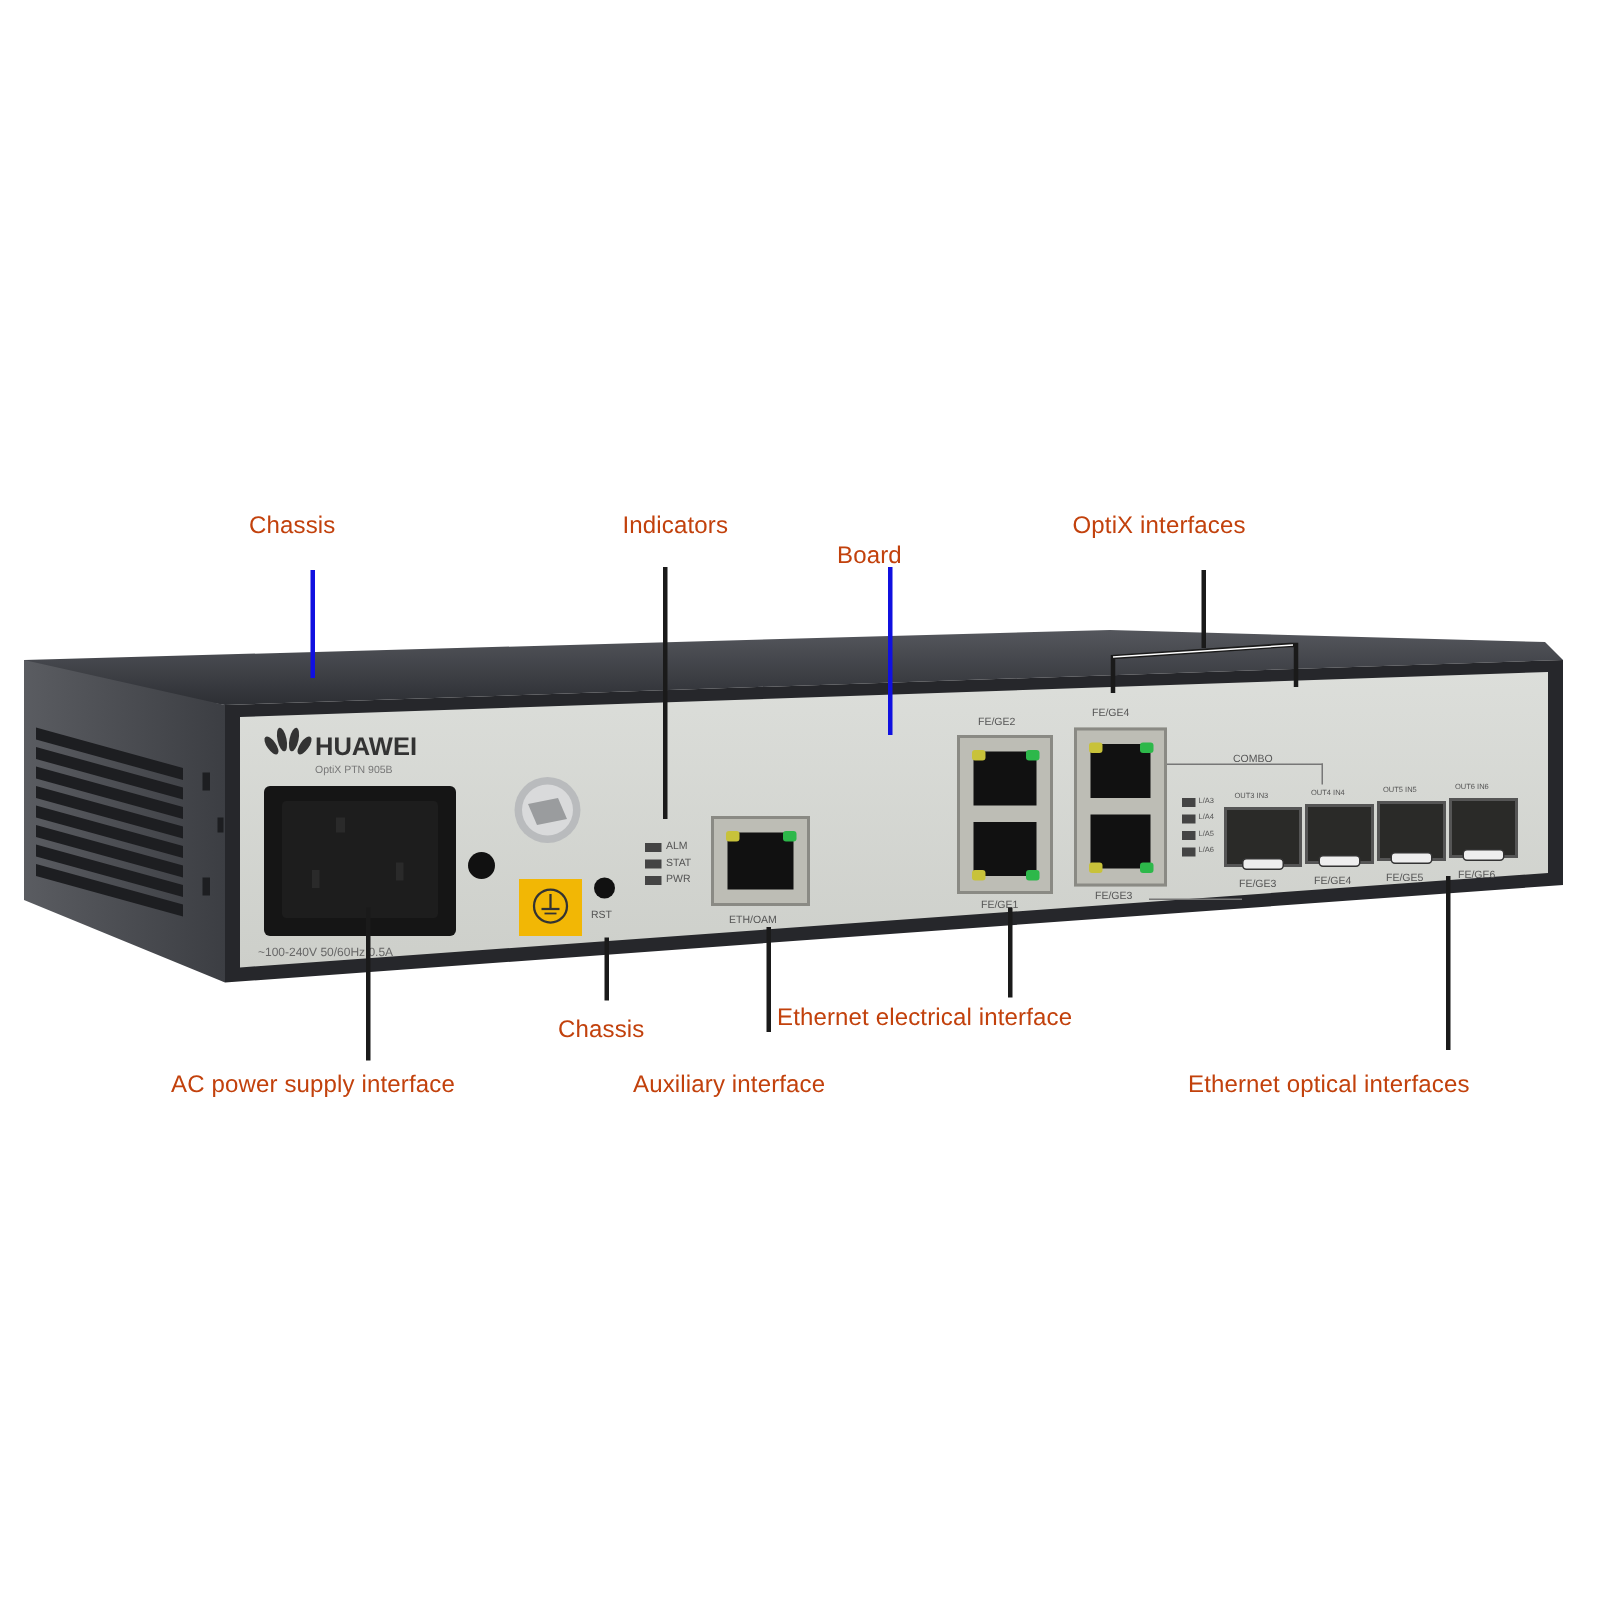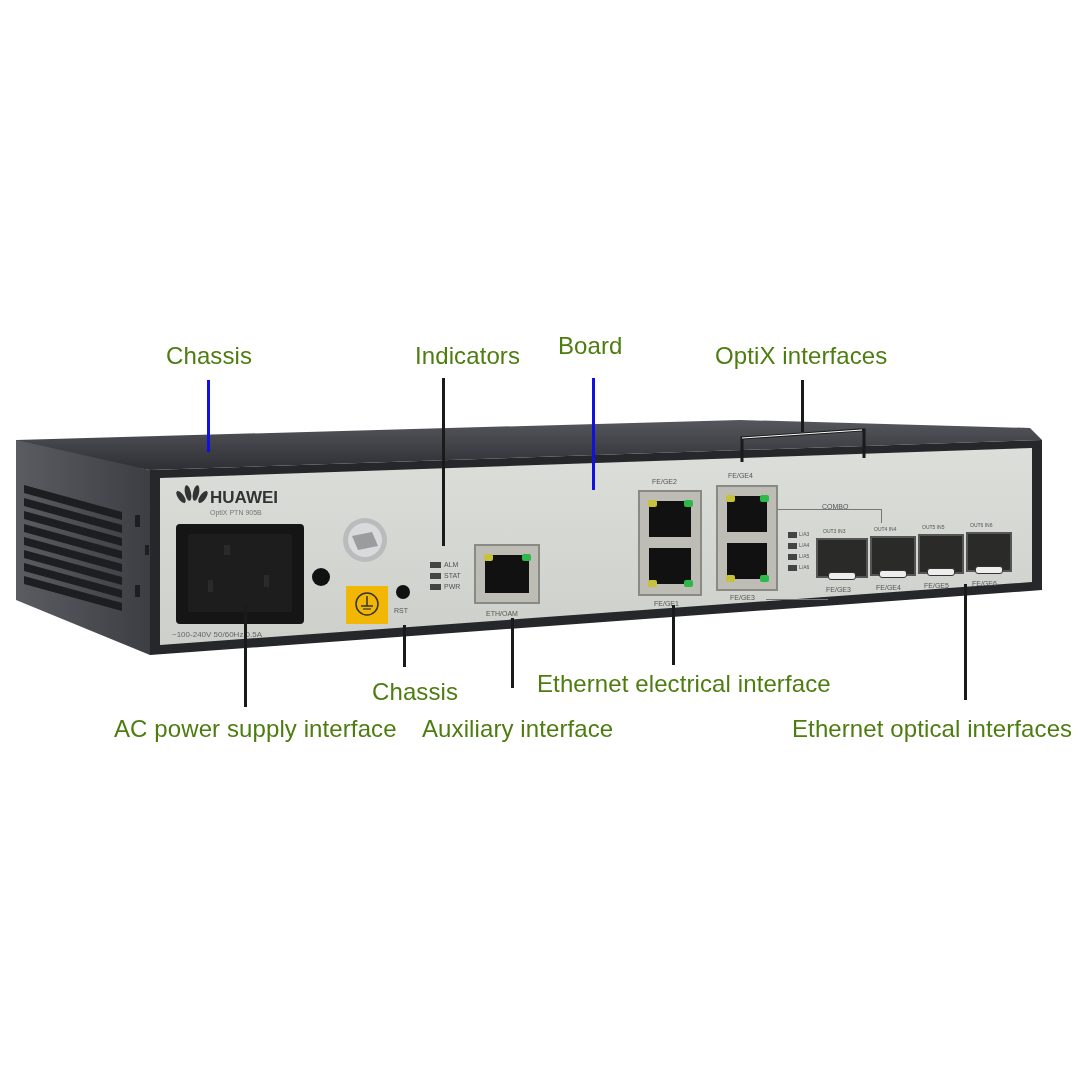--- a/index.html
+++ b/index.html
@@ -1,17 +1,17 @@
 <!DOCTYPE html>
 <html><head>
 <meta charset="utf-8">
 <style>
   html, body { margin:0; padding:0; background:#ffffff; }
   body { width:1080px; height:1080px; position:relative; overflow:hidden; font-family:"Liberation Sans", sans-serif; }
-  .label { position:absolute; font-size:24px; color:#4d7c0f; white-space:nowrap; letter-spacing:0.1px; }
+  .label { position:absolute; font-size:16px; color:#c2410c; white-space:nowrap; letter-spacing:0.1px; }
   .line { position:absolute; background:#1a1a1a; width:3px; }
   .line.blue { background:#1010e0; }
   .device { position:absolute; left:0; top:0; width:1080px; height:1080px; }
   .tiny { position:absolute; font-size:7px; color:#555; white-space:nowrap; }
   .rj45 { position:absolute; background:#bdbdb5; border:2px solid #8a8a84; box-sizing:border-box; }
   .rj45 .hole { position:absolute; background:#111; }
   .led { position:absolute; width:9px; height:7px; border-radius:2px; }
   .led.y { background:#c8c23a; }
   .led.g { background:#2db84a; }
   .sfp { position:absolute; background:#2a2a28; border:2px solid #555; box-sizing:border-box; }
@@ -166,36 +166,36 @@
     <div class="tab"></div>
   </div>
 <span class="tiny" style="left:972px;top:580px;">FE/GE6</span>
 
 <span class="label" style="left:166px;top:342px;">Chassis</span>
 <div class="line blue" style="left:207px;top:380px;height:72px;"></div>
 
 <span class="label" style="left:392px;top:342px;margin-left:23px;">Indicators</span>
 <div class="line" style="left:442px;top:378px;height:168px;"></div>
 
-<span class="label" style="left:558px;top:332px;">Board</span>
+<span class="label" style="left:558px;top:362px;">Board</span>
 <div class="line blue" style="left:592px;top:378px;height:112px;"></div>
 
 <span class="label" style="left:715px;top:342px;">OptiX interfaces</span>
 <div class="line" style="left:801px;top:380px;height:52px;"></div>
 <svg style="position:absolute;left:0;top:0;width:1080px;height:1080px;pointer-events:none;">
   <polyline points="742,462 742,438 860,430 864,430 864,458" fill="none" stroke="#1a1a1a" stroke-width="3"></polyline>
   <polyline points="742,438 862,430" fill="none" stroke="#ffffff" stroke-width="1"></polyline>
 </svg>
 
 <div class="line" style="left:244px;top:605px;height:102px;"></div>
 <span class="label" style="left:114px;top:715px;">AC power supply interface</span>
 
 <div class="line" style="left:403px;top:625px;height:42px;"></div>
 <span class="label" style="left:372px;top:678px;">Chassis</span>
 
 <div class="line" style="left:511px;top:618px;height:70px;"></div>
 <span class="label" style="left:422px;top:715px;">Auxiliary interface</span>
 
 <div class="line" style="left:672px;top:605px;height:60px;"></div>
-<span class="label" style="left:537px;top:670px;">Ethernet electrical interface</span>
+<span class="label" style="left:518px;top:670px;">Ethernet electrical interface</span>
 
 <div class="line" style="left:964px;top:584px;height:116px;"></div>
 <span class="label" style="left:792px;top:715px;">Ethernet optical interfaces</span>
 
 </body></html>

